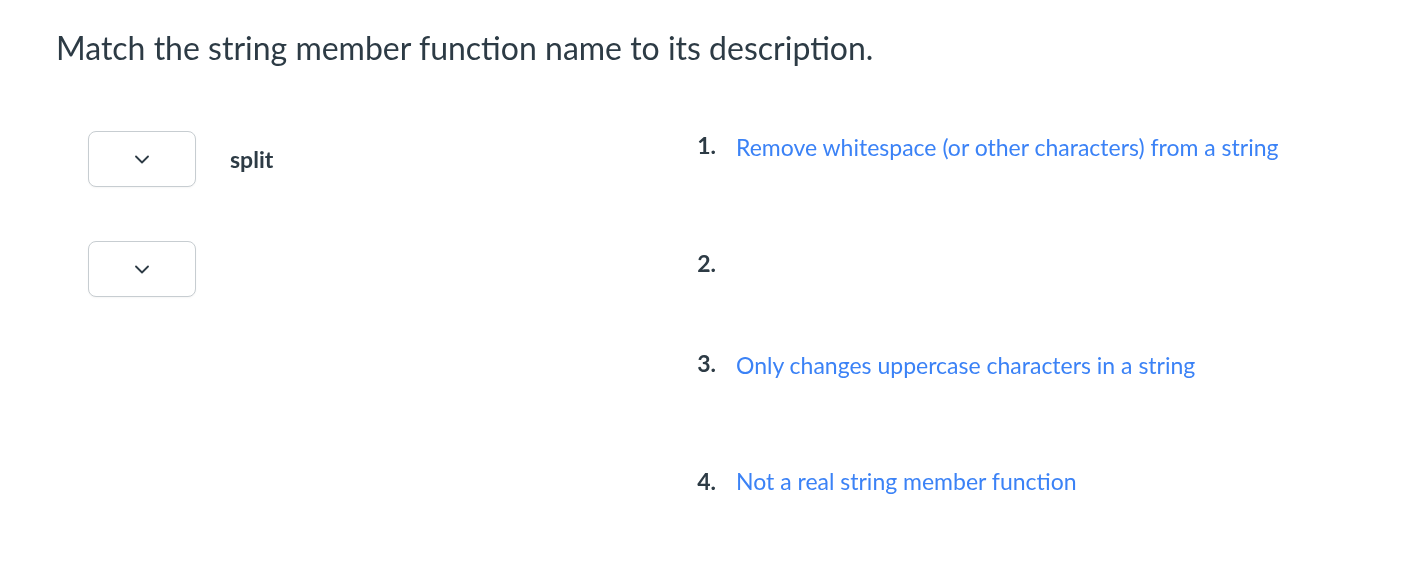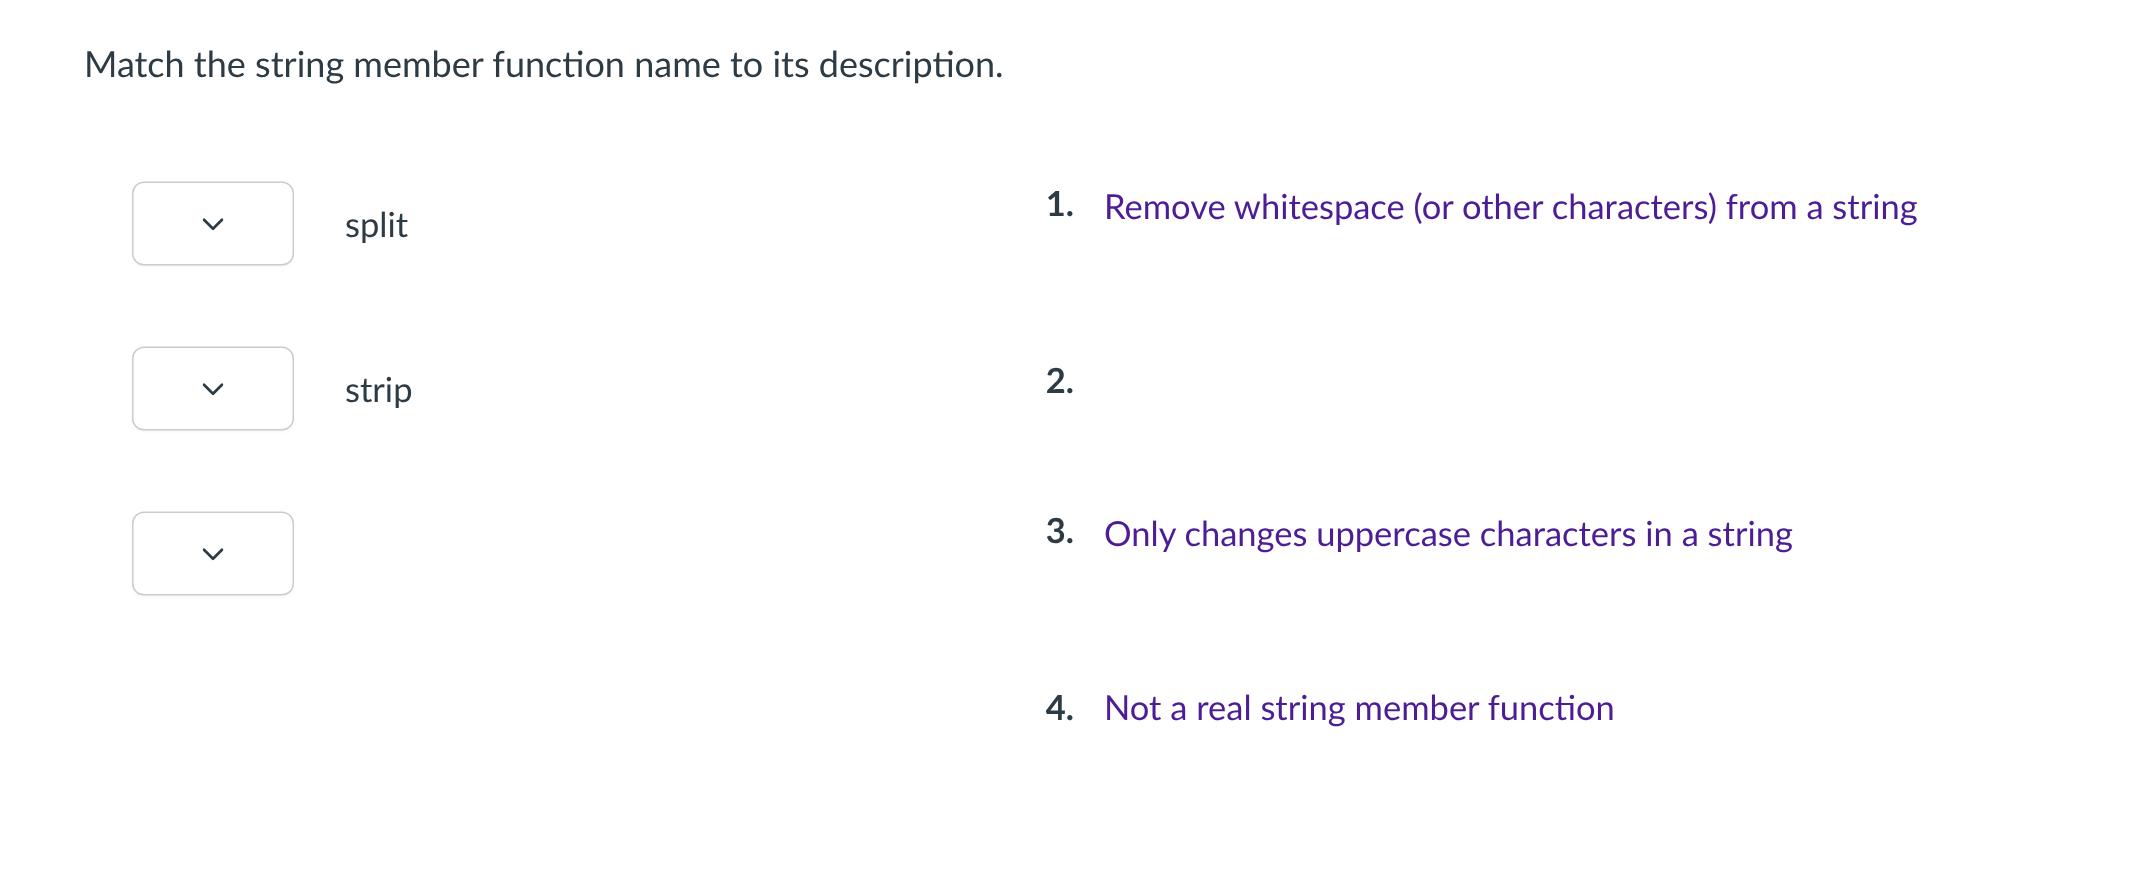--- a/index.html
+++ b/index.html
@@ -9,21 +9,21 @@
     }
     body {
       font-family: 'Lato', 'Helvetica Neue', Helvetica, Arial, sans-serif;
       font-size: 20px;
       color: #2d3b45;
       background: #ffffff;
       padding: 28px 56px;
       width: 1422px;
     }
     .question-prompt {
-      font-size: 24px;
+      font-size: 32px;
       color: #2d3b45;
       margin-bottom: 64px;
       font-weight: 400;
     }
     .matching-container {
       display: flex;
       gap: 40px;
     }
     .left-column {
       flex: 0 0 auto;
@@ -60,21 +60,21 @@
       justify-content: center;
     }
     .dropdown-chevron svg {
       width: 14px;
       height: 9px;
     }
     .match-label {
       font-size: 23px;
       color: #2d3b45;
       margin-left: 34px;
-      font-weight: 400;
+      font-weight: 700;
     }
     .description-item {
       display: flex;
       align-items: flex-start;
       margin-bottom: 48px;
       min-height: 56px;
     }
     .description-item.single-line {
       align-items: center;
       margin-bottom: 58px;
@@ -83,21 +83,21 @@
       font-size: 23px;
       font-weight: 700;
       color: #2d3b45;
       min-width: 40px;
       text-align: right;
       margin-right: 20px;
       flex-shrink: 0;
     }
     .description-text {
       font-size: 23px;
-      color: #4c1d95;
+      color: #3b82f6;
       font-weight: 400;
       line-height: 1.4;
     }
   </style>
 </head>
 <body>
 
 <div class="question-prompt">Match the string member function name to its description.</div>
 
 <div class="matching-container">
@@ -107,30 +107,20 @@
       <div class="dropdown">
         <span class="dropdown-chevron">
           <svg viewBox="0 0 14 9" fill="none">
               <path d="M1 1.5L7 7.5L13 1.5" stroke="#2d3b45" stroke-width="1.8" stroke-linecap="round" stroke-linejoin="round"></path>
             </svg>
         </span>
       </div>
       <span class="match-label">split</span>
     </div>
 
-    <div class="match-item">
-      <div class="dropdown">
-        <span class="dropdown-chevron">
-          <svg viewBox="0 0 14 9" fill="none">
-              <path d="M1 1.5L7 7.5L13 1.5" stroke="#2d3b45" stroke-width="1.8" stroke-linecap="round" stroke-linejoin="round"></path>
-            </svg>
-        </span>
-      </div>
-      <span class="match-label">strip</span>
-    </div>
 
 
     <div class="match-item">
       <div class="dropdown">
         <span class="dropdown-chevron">
           <svg viewBox="0 0 14 9" fill="none">
               <path d="M1 1.5L7 7.5L13 1.5" stroke="#2d3b45" stroke-width="1.8" stroke-linecap="round" stroke-linejoin="round"></path>
             </svg>
         </span>
       </div>

